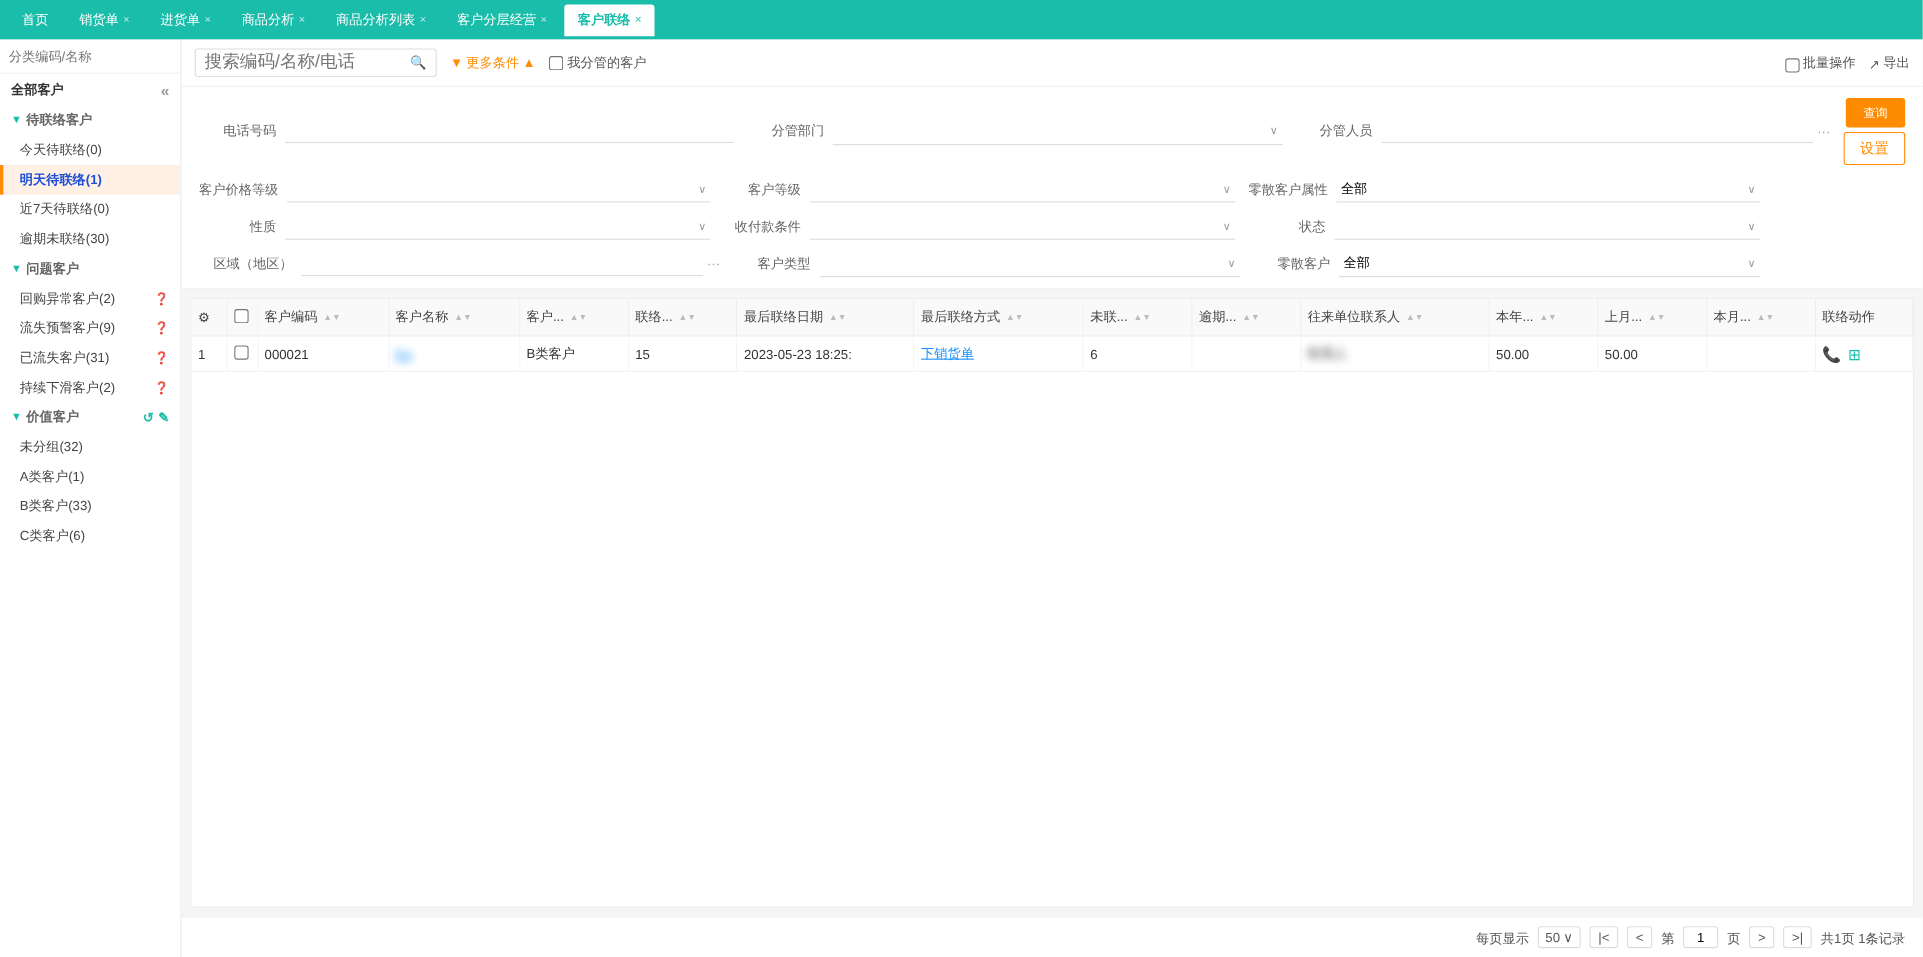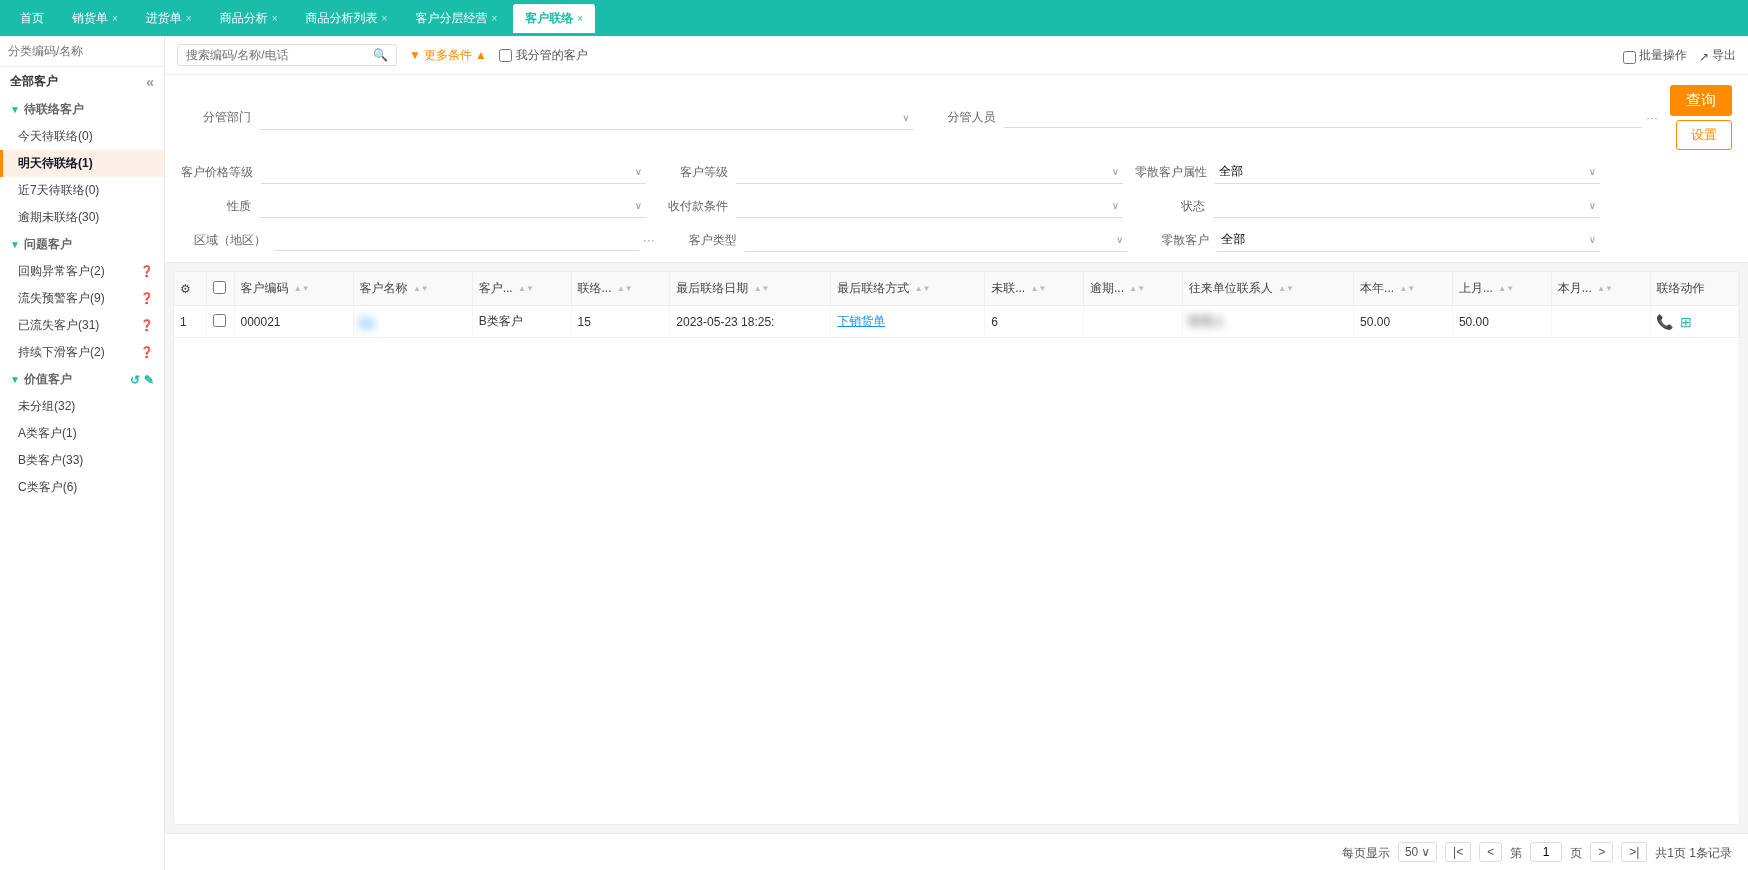--- a/index.html
+++ b/index.html
@@ -80,21 +80,21 @@
     .sidebar-group-title .arrow { font-size: 10px; margin-right: 4px; color: #1abcaa; }
 
     .sidebar-item {
       padding: 5px 10px 5px 18px;
       color: #444;
       cursor: pointer;
       display: flex;
       align-items: center;
       justify-content: flex-end;
     }
-    .sidebar-item.active { background: #fff0e6; color: #0f172a; font-weight: bold; border-left: 3px solid #ff8c00; padding-left: 15px; }
+    .sidebar-item.active { background: #fff0e6; color: #1d4ed8; font-weight: bold; border-left: 3px solid #ff8c00; padding-left: 15px; }
     .sidebar-item .item-label { flex: 1; }
     .sidebar-item .help-icon { color: #ccc; font-size: 11px; }
 
     .sidebar-value-group {
       display: flex;
       align-items: center;
       padding: 5px 10px;
       color: #666;
       font-weight: bold;
     }
@@ -123,21 +123,21 @@
       align-items: center;
       border: 1px solid #ddd;
       border-radius: 3px;
       padding: 3px 8px;
       width: 220px;
       gap: 4px;
     }
     .search-input-wrap input {
       border: none;
       outline: none;
-      font-size: 12px;
+      font-size: 16px;
       color: #999;
       flex: 1;
     }
     .search-icon-btn { color: #999; cursor: pointer; }
     .more-conditions-btn {
       display: flex;
       align-items: center;
       gap: 3px;
       color: #ff8c00;
       cursor: pointer;
@@ -214,21 +214,21 @@
     .filter-select .placeholder { color: #999; }
     .filter-dots { color: #999; cursor: pointer; margin-left: 4px; }
 
     .query-btn {
       background: #ff8c00;
       color: #fff;
       border: none;
       border-radius: 3px;
       padding: 6px 16px;
       cursor: pointer;
-      font-size: 15px;
+      font-size: 11px;
     }
     .settings-btn {
       background: #fff;
       color: #ff8c00;
       border: 1px solid #ff8c00;
       border-radius: 3px;
       padding: 5px 14px;
       cursor: pointer;
       font-size: 13px;
     }
@@ -451,20 +451,24 @@
         <div class="export-btn">
           <span>↗</span>
           <span>导出</span>
         </div>
       </div>
     </div>
 
     <div class="filter-panel">
 
       <div class="filter-row">
+        <div class="filter-item">
+          <span class="filter-label">电话号码</span>
+          <input class="filter-input" type="text" value="" style="">
+        </div>
         <div class="filter-item">
           <span class="filter-label">分管部门</span>
           <div class="filter-select">
             <span class="placeholder"></span>
             <span class="chevron">∨</span>
           </div>
         </div>
         <div class="filter-item">
           <span class="filter-label">分管人员</span>
           <input class="filter-input" type="text" value="" style="">

